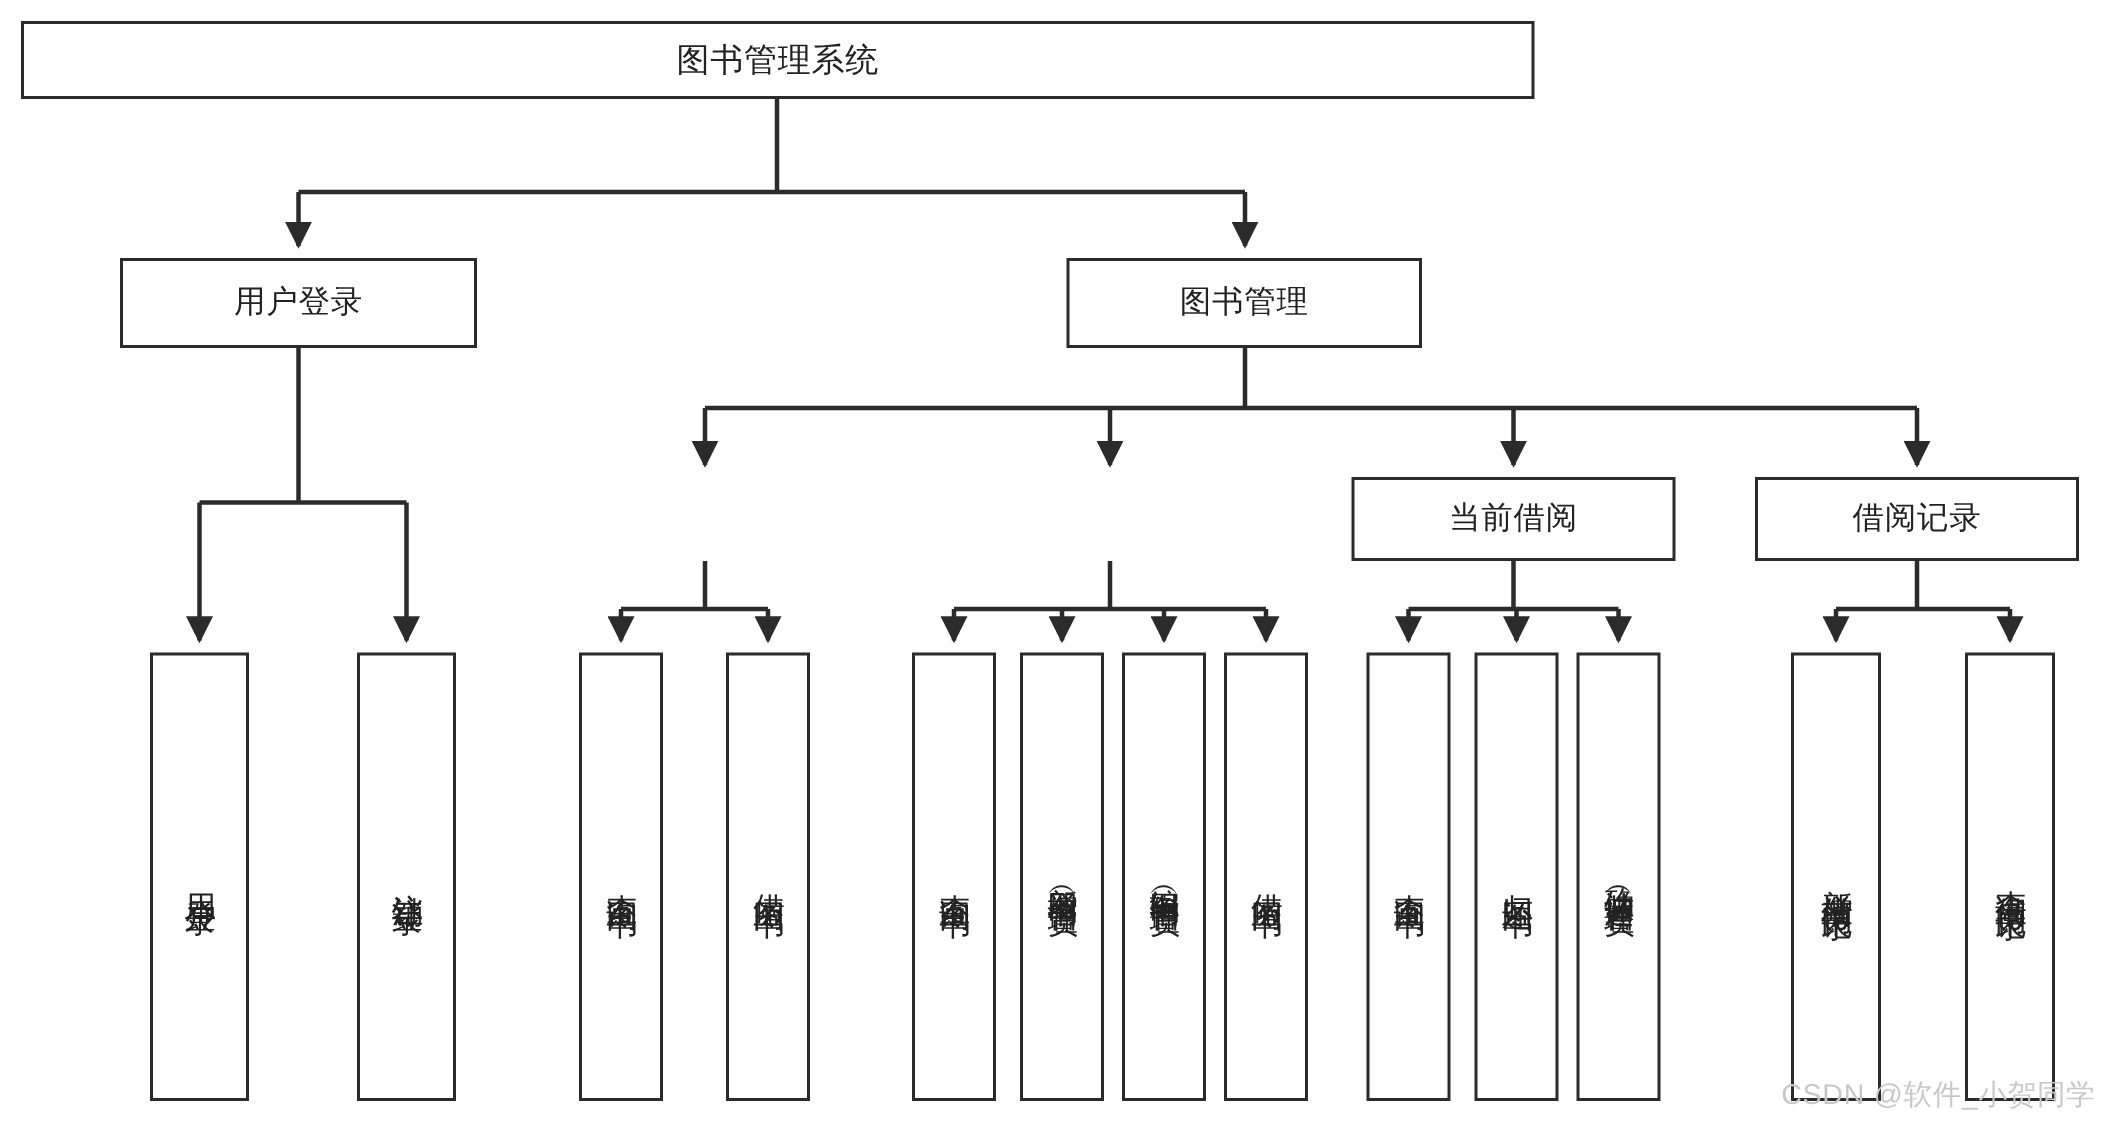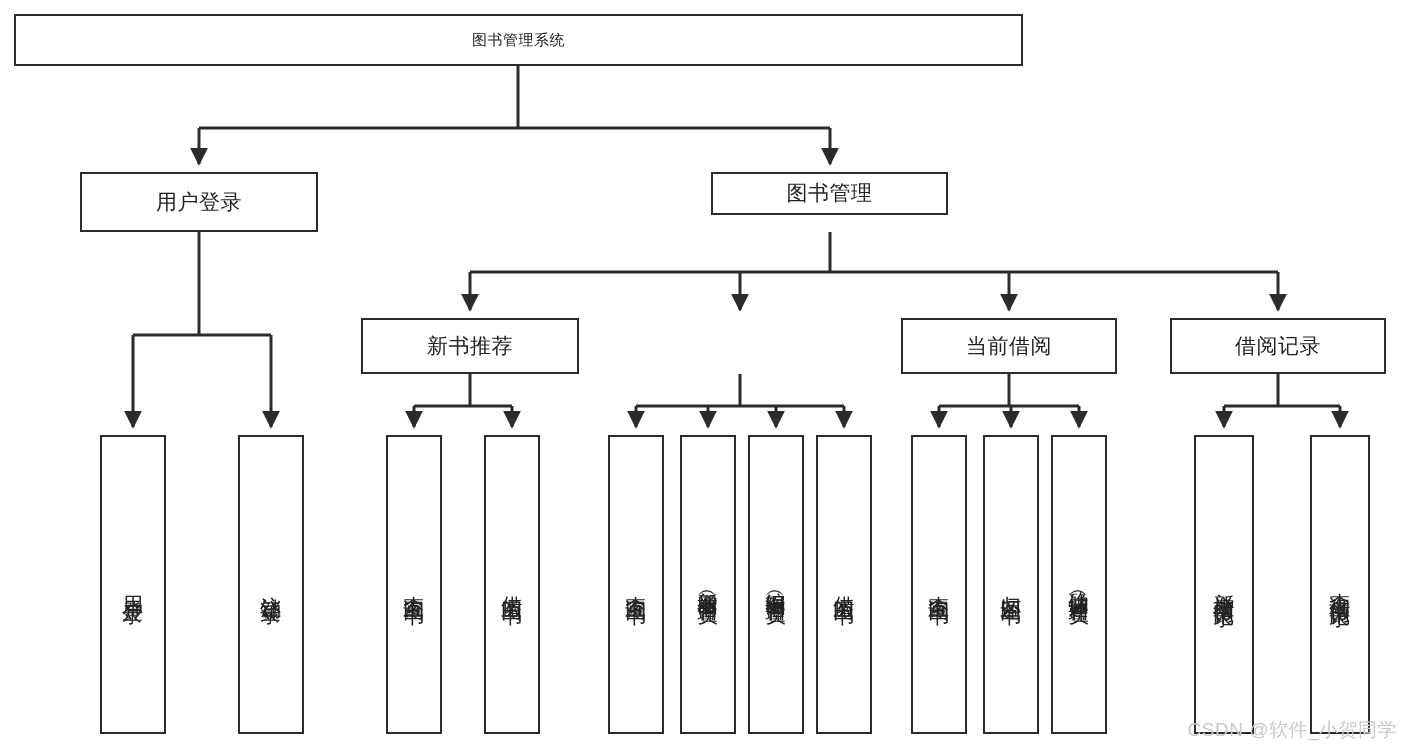--- a/index.html
+++ b/index.html
@@ -43,21 +43,21 @@
     text-align: center;
     line-height: 1.18;
     letter-spacing: 0.5px;
   }
   
   .node.horiz .node-label {
     font-size: 21px;
     white-space: nowrap;
   }
   .node.root .node-label {
-    font-size: 15px;
+    font-size: 22px;
   }
   
   .node.vert {
     align-items: center;
     justify-content: center;
   }
   .node.vert .node-label {
     writing-mode: vertical-rl;
     text-orientation: upright;
     font-size: 21px;
@@ -136,27 +136,24 @@
     </g>
   </svg>
 
   <div class="node horiz root" style="left: 14px; top: 14px; width: 1009px; height: 52px; border-color: rgb(43, 43, 43); background: rgb(255, 255, 255);">
     <span class="node-label" style="color: rgb(34, 34, 34);">图书管理系统</span>
   </div>
 
   <div class="node horiz" style="left: 80px; top: 172px; width: 238px; height: 60px; border-color: rgb(43, 43, 43); background: rgb(255, 255, 255);">
     <span class="node-label" style="color: rgb(34, 34, 34);">用户登录</span>
   </div>
-  <div class="node horiz" style="left: 711px; top: 172px; width: 237px; height: 43px; border-color: rgb(43, 43, 43); background: rgb(255, 255, 255);">
+  <div class="node horiz" style="left: 711px; top: 172px; width: 237px; height: 60px; border-color: rgb(43, 43, 43); background: rgb(255, 255, 255);">
     <span class="node-label" style="color: rgb(34, 34, 34);">图书管理</span>
   </div>
 
-  <div class="node horiz" style="left: 361px; top: 318px; width: 218px; height: 56px; border-color: rgb(43, 43, 43); background: rgb(255, 255, 255);">
-    <span class="node-label" style="color: rgb(34, 34, 34);">新书推荐</span>
-  </div>
   <div class="node horiz" style="left: 901px; top: 318px; width: 216px; height: 56px; border-color: rgb(43, 43, 43); background: rgb(255, 255, 255);">
     <span class="node-label" style="color: rgb(34, 34, 34);">当前借阅</span>
   </div>
   <div class="node horiz" style="left: 1170px; top: 318px; width: 216px; height: 56px; border-color: rgb(43, 43, 43); background: rgb(255, 255, 255);">
     <span class="node-label" style="color: rgb(34, 34, 34);">借阅记录</span>
   </div>
 
   <div class="node vert" style="left: 100px; top: 435px; width: 66px; height: 299px; border-color: rgb(43, 43, 43); background: rgb(255, 255, 255);">
     <span class="node-label" style="color: rgb(34, 34, 34);">用户登录</span>
   </div>

